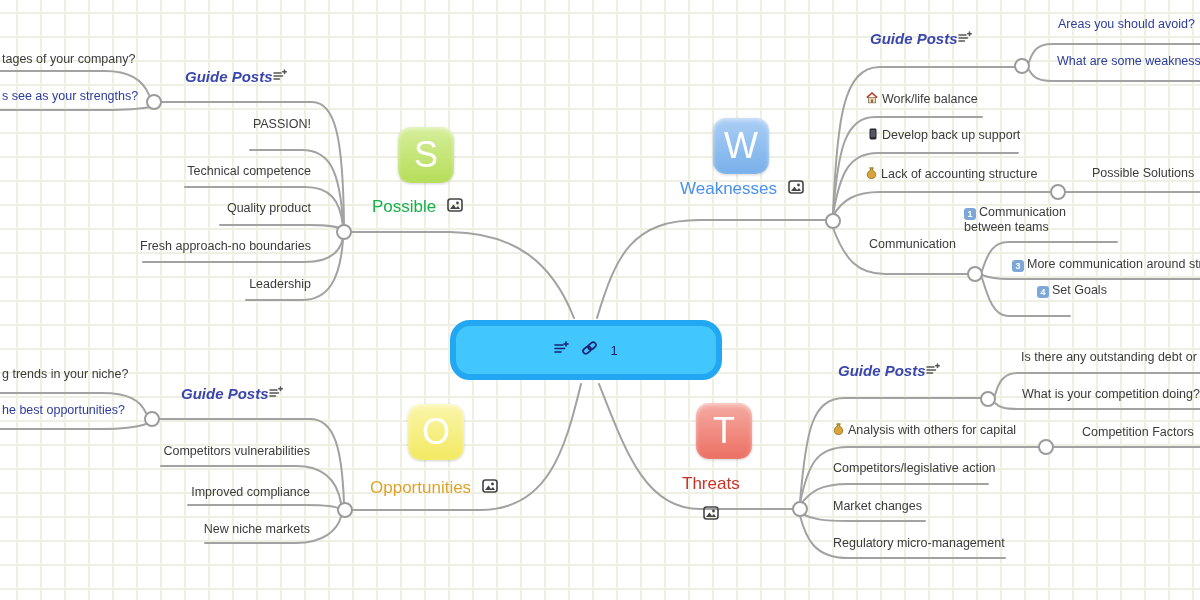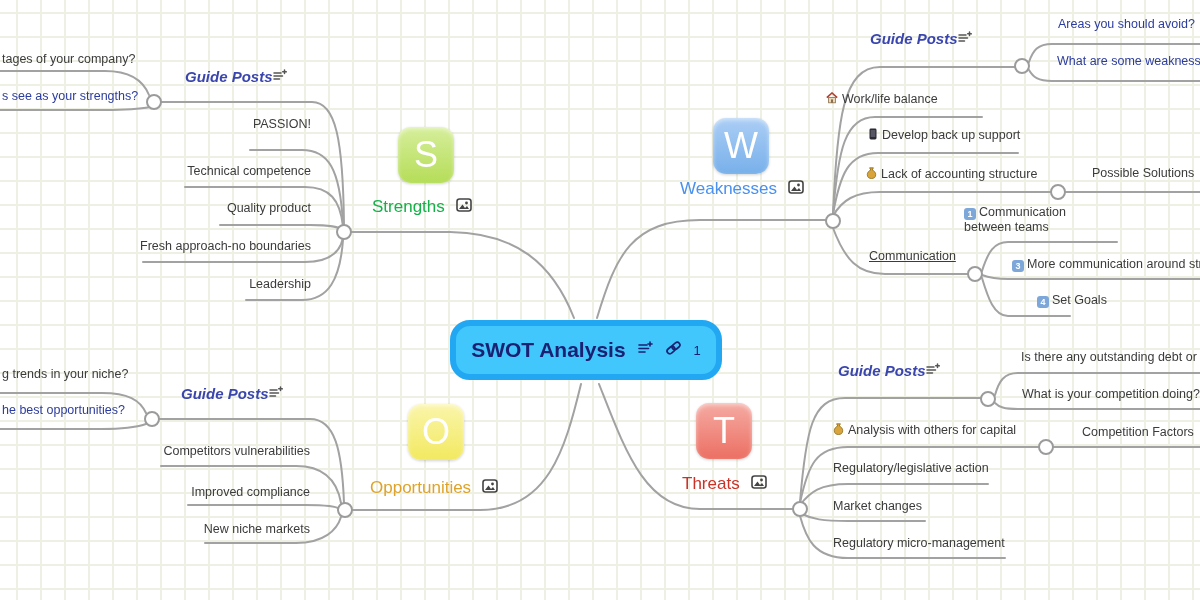--- a/index.html
+++ b/index.html
@@ -19,21 +19,21 @@
   .abs{position:absolute;z-index:2;white-space:nowrap;}
   .item{font-size:12.5px;color:var(--item-dark,#3b3b3b);}
   .item.blue{color:var(--item-blue,#2c3c9e);}
   .item.r{text-align:right;}
   .gp{display:flex;align-items:center;font-size:15px;font-style:italic;
       font-weight:bold;color:var(--guide,#3a46ae);}
   .blabel{display:flex;align-items:center;gap:11px;font-size:17px;font-weight:500;}
   .lbl-s{color:var(--strengths,#16b04a);}
   .lbl-w{color:var(--weaknesses,#4a90ee);}
   .lbl-o{color:var(--opportunities,#dfa32a);}
-  .lbl-t{color:var(--threats,#ca3227);}
+  .lbl-t{color:var(--threats,#ca3227);flex-direction:column;}
   .sq{position:absolute;z-index:2;width:56px;height:56px;border-radius:13px;
       display:flex;align-items:center;justify-content:center;color:#fff;font-size:36px;
       font-weight:500;box-shadow:0 1px 3px rgba(0,0,0,.18), inset 0 2px 4px rgba(255,255,255,.5);}
   .sq-s{background:linear-gradient(180deg,var(--sq-s1,#d6ee9b),var(--sq-s2,#b5dd58));}
   .sq-w{background:linear-gradient(180deg,var(--sq-w1,#abcef5),var(--sq-w2,#78b0ea));}
   .sq-o{background:linear-gradient(180deg,var(--sq-o1,#faf5ab),var(--sq-o2,#f2e960));}
   .sq-t{background:linear-gradient(180deg,var(--sq-t1,#f5aba3),var(--sq-t2,#ec6f63));}
   .center-node{
     position:absolute;z-index:3;left:450px;top:320px;width:272px;height:60px;
     box-sizing:border-box;border:6px solid var(--center-border,#22a7f2);
@@ -105,21 +105,20 @@
   <circle class="jct" cx="1058" cy="192" r="7"></circle>
   <circle class="jct" cx="975" cy="274" r="7"></circle>
   <circle class="jct" cx="345" cy="510" r="7"></circle>
   <circle class="jct" cx="152" cy="419" r="7"></circle>
   <circle class="jct" cx="800" cy="509" r="7"></circle>
   <circle class="jct" cx="988" cy="399" r="7"></circle>
   <circle class="jct" cx="1046" cy="447" r="7"></circle>
 </svg>
 
 <div class="center-node">
-  <span class="center-title">SWOT Analysis</span>
   <span class="ic">
     <svg width="15" height="14" viewBox="0 0 15 14">
         <g stroke="#1a2173" stroke-width="1.6" stroke-linecap="round">
           <line x1="1" y1="4" x2="9" y2="4"></line>
           <line x1="1" y1="7.5" x2="10.5" y2="7.5"></line>
           <line x1="1" y1="11" x2="7" y2="11"></line>
           <line x1="12" y1="1" x2="12" y2="5"></line>
           <line x1="10" y1="3" x2="14" y2="3"></line>
         </g>
       </svg>
@@ -132,21 +131,21 @@
         </g>
       </svg>
   </span>
   <span class="linknum">1</span>
 </div>
 
 <div class="sq sq-s" style="left:398px;top:127px;">
   <span>S</span>
 </div>
 <div class="abs blabel lbl-s" style="left:372px;top:197px;">
-  <span>Strengths</span>
+  <span>Possible</span>
   <span class="ic">
     <svg width="16" height="14" viewBox="0 0 16 14">
         <rect x="1" y="1" width="14" height="12" rx="2.5" fill="none" stroke="#444" stroke-width="1.6"></rect>
         <circle cx="10.5" cy="5" r="1.4" fill="#444"></circle>
         <path d="M3 11 L6.5 6.5 L9 10 L11 8 L13 11 Z" fill="#444"></path>
       </svg>
   </span>
 </div>
 <div class="abs gp" style="left:185px;top:68px;">
   <span>Guide Posts</span>
@@ -193,21 +192,21 @@
           <line x1="1" y1="10" x2="6.5" y2="10"></line>
           <line x1="11.5" y1="1" x2="11.5" y2="4.6"></line>
           <line x1="9.7" y1="2.8" x2="13.3" y2="2.8"></line>
         </g>
       </svg>
   </span>
 </div>
 <div class="abs item blue" style="left:1058px;top:17px;">Areas you should avoid?</div>
 <div class="abs item blue" style="left:1057px;top:54px;">What are some weaknesses</div>
 
-<div class="abs item" style="left:826px;top:92px;">
+<div class="abs item" style="left:866px;top:92px;">
   <span class="ic" style="margin-right:4px;">
     <svg width="12" height="12" viewBox="0 0 12 12">
         <path d="M0.8 5.6 L6 1 L11.2 5.6" fill="none" stroke="#b0402f" stroke-width="1.6"></path>
         <rect x="2.6" y="5.4" width="6.8" height="5.4" fill="#ead9b8" stroke="#8a6d4a" stroke-width="0.8"></rect>
         <rect x="5" y="7.4" width="2" height="3.4" fill="#8a6d4a"></rect>
       </svg>
   </span><span>Work/life balance</span>
 </div>
 <div class="abs item" style="left:868px;top:128px;">
   <span class="ic" style="margin-right:4px;">
@@ -217,30 +216,30 @@
       </svg>
   </span><span>Develop back up support</span>
 </div>
 <div class="abs item" style="left:866px;top:167px;">
   <span class="ic" style="margin-right:4px;">
     <svg width="11" height="12" viewBox="0 0 11 12">
         <path d="M3.6 0.8 h3.8 l-1.2 2.2 c2.2 0.9 3.5 2.6 3.5 4.6 a4.2 3.9 0 0 1 -8.4 0 c0-2 1.3-3.7 3.5-4.6 Z" fill="#d9a43b" stroke="#8a6914" stroke-width="0.8"></path>
       </svg>
   </span><span>Lack of accounting structure</span>
 </div>
-<div class="abs item" style="left:869px;top:249px;text-decoration:underline;">Communication</div>
+<div class="abs item" style="left:869px;top:237px;">Communication</div>
 <div class="abs item" style="left:1092px;top:166px;">Possible Solutions</div>
 
 <div class="abs item wrap2" style="left:964px;top:205px;">
   <span class="keycap">1</span><span>Communication between teams</span>
 </div>
 <div class="abs item" style="left:1012px;top:257px;">
   <span class="keycap">3</span><span>More communication around struc</span>
 </div>
-<div class="abs item" style="left:1012px;top:293px;padding-left:25px;">
+<div class="abs item" style="left:1012px;top:283px;padding-left:25px;">
   <span class="keycap">4</span><span>Set Goals</span>
 </div>
 
 <div class="sq sq-o" style="left:408px;top:404px;">
   <span>O</span>
 </div>
 <div class="abs blabel lbl-o" style="left:370px;top:478px;">
   <span>Opportunities</span>
   <span class="ic">
     <svg width="16" height="14" viewBox="0 0 16 14">
@@ -300,16 +299,16 @@
 <div class="abs item" style="left:1021px;top:350px;">Is there any outstanding debt or la</div>
 <div class="abs item" style="left:1022px;top:387px;">What is your competition doing?</div>
 
 <div class="abs item" style="left:833px;top:423px;">
   <span class="ic" style="margin-right:4px;">
     <svg width="11" height="12" viewBox="0 0 11 12">
         <path d="M3.6 0.8 h3.8 l-1.2 2.2 c2.2 0.9 3.5 2.6 3.5 4.6 a4.2 3.9 0 0 1 -8.4 0 c0-2 1.3-3.7 3.5-4.6 Z" fill="#d9a43b" stroke="#8a6914" stroke-width="0.8"></path>
       </svg>
   </span><span>Analysis with others for capital</span>
 </div>
-<div class="abs item" style="left:833px;top:461px;">Regulatory/legislative action</div>
+<div class="abs item" style="left:833px;top:461px;">Competitors/legislative action</div>
 <div class="abs item" style="left:833px;top:499px;">Market changes</div>
 <div class="abs item" style="left:833px;top:536px;">Regulatory micro-management</div>
 <div class="abs item" style="left:1082px;top:425px;">Competition Factors</div>
 
 </body></html>

